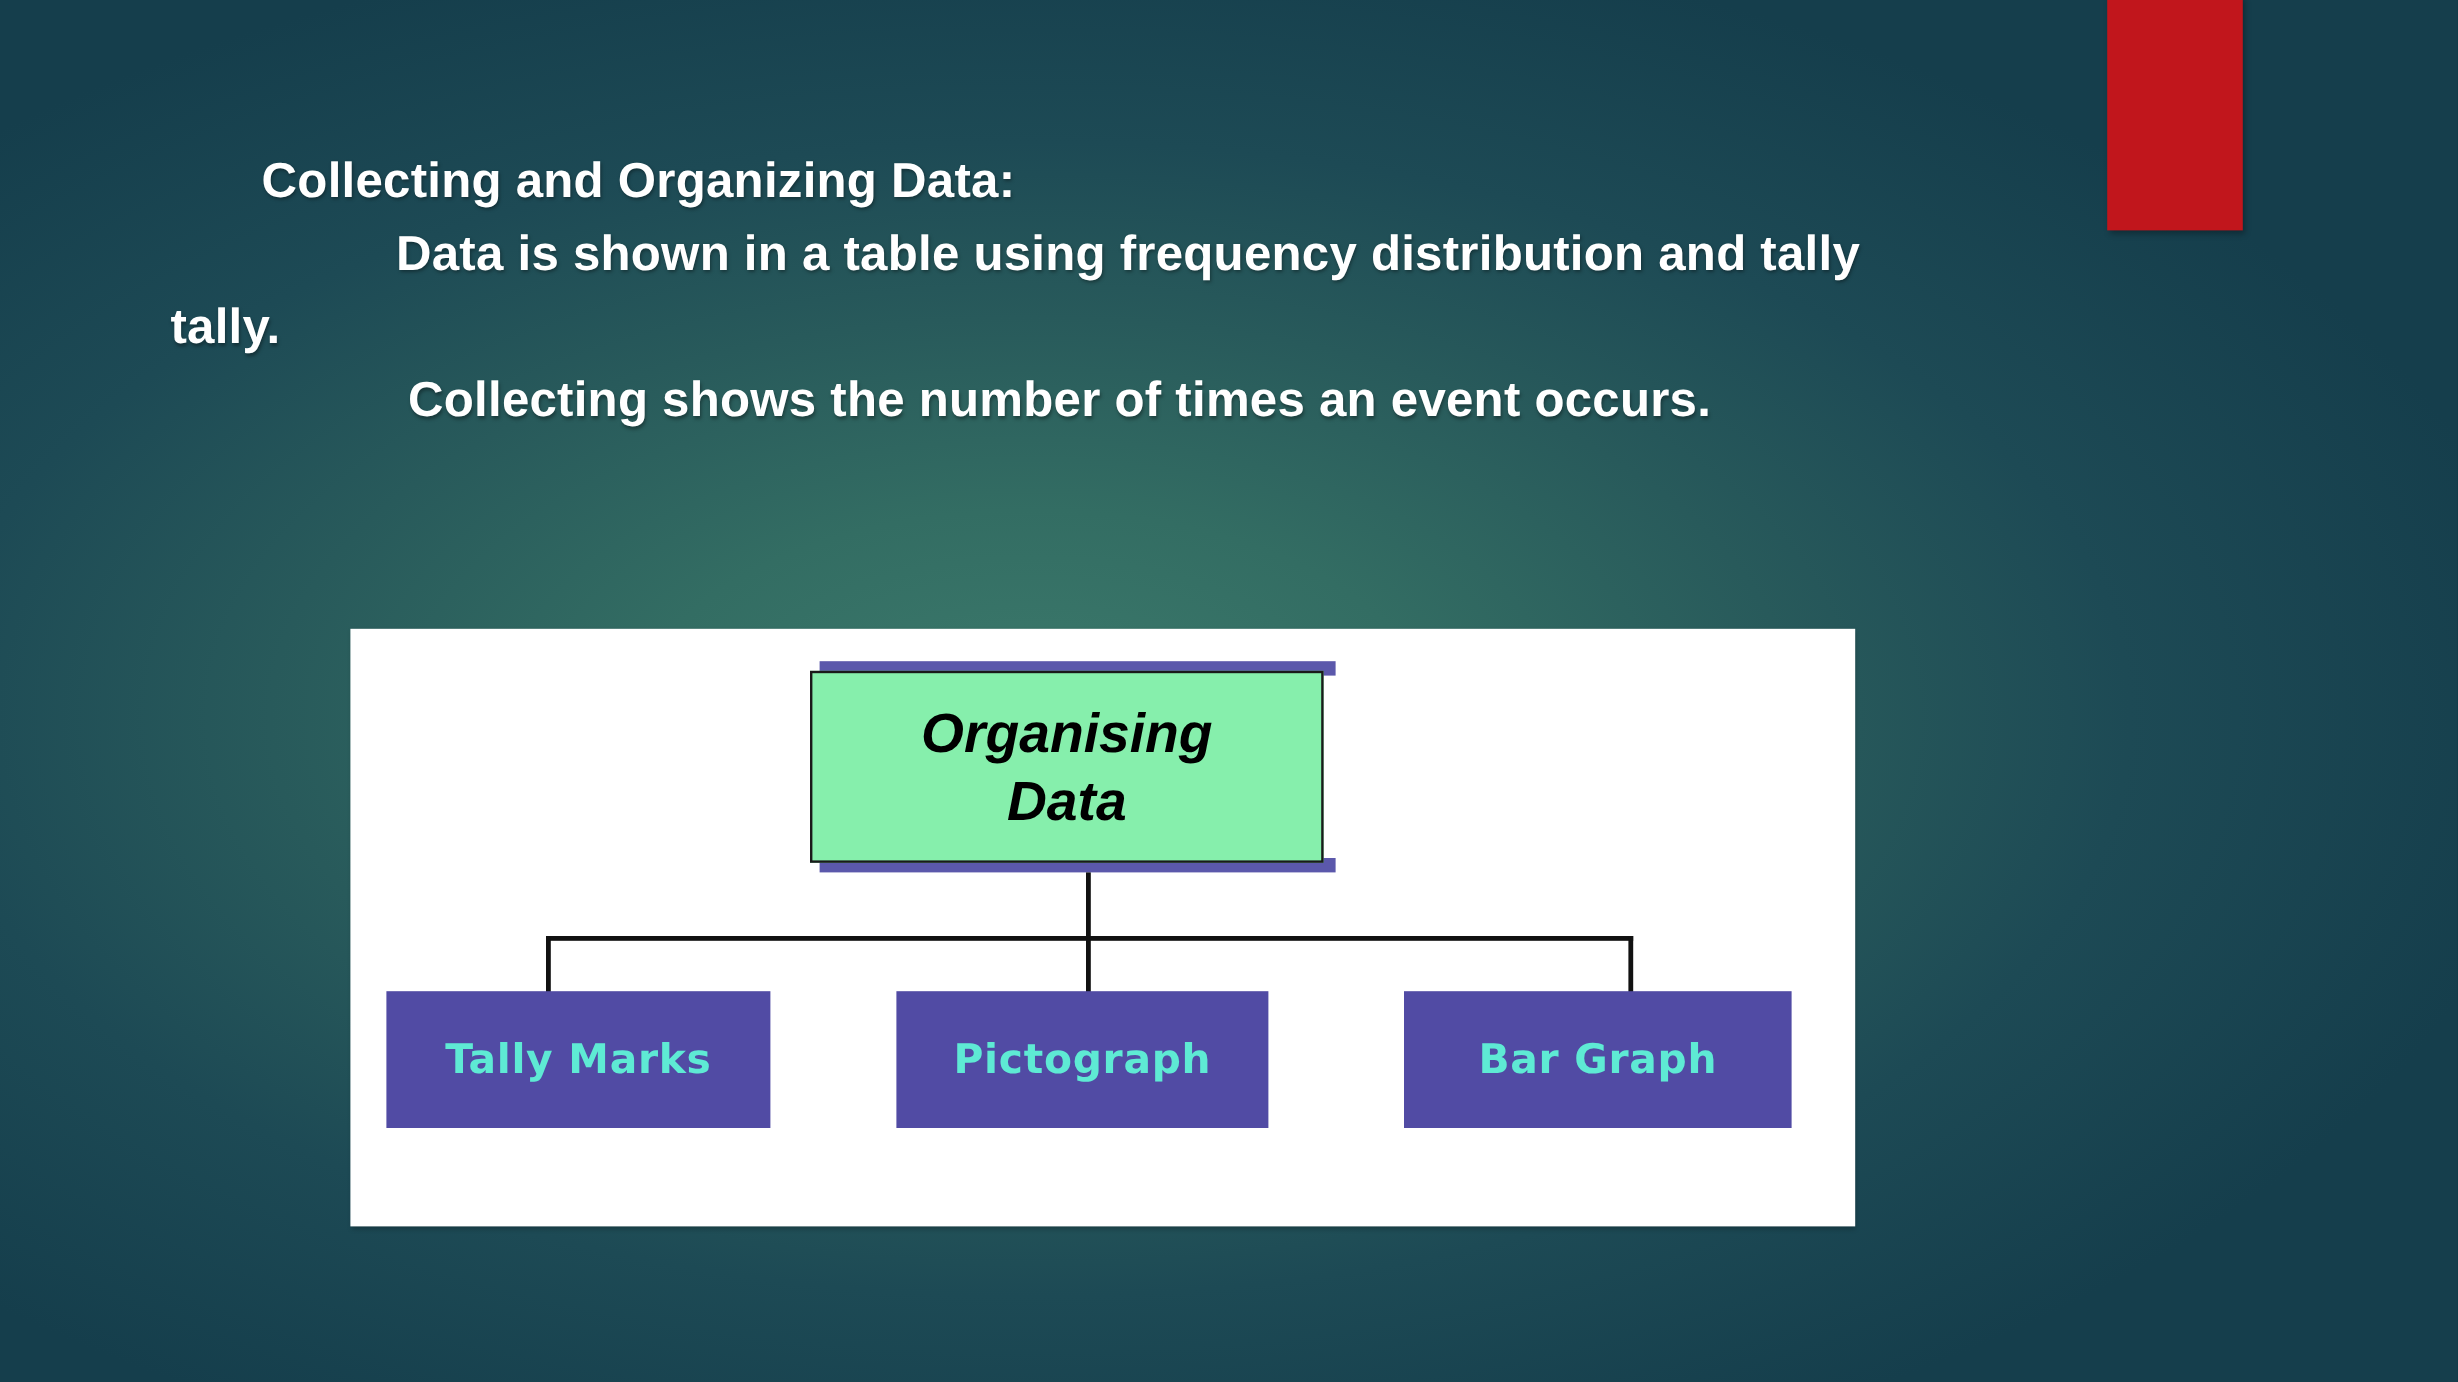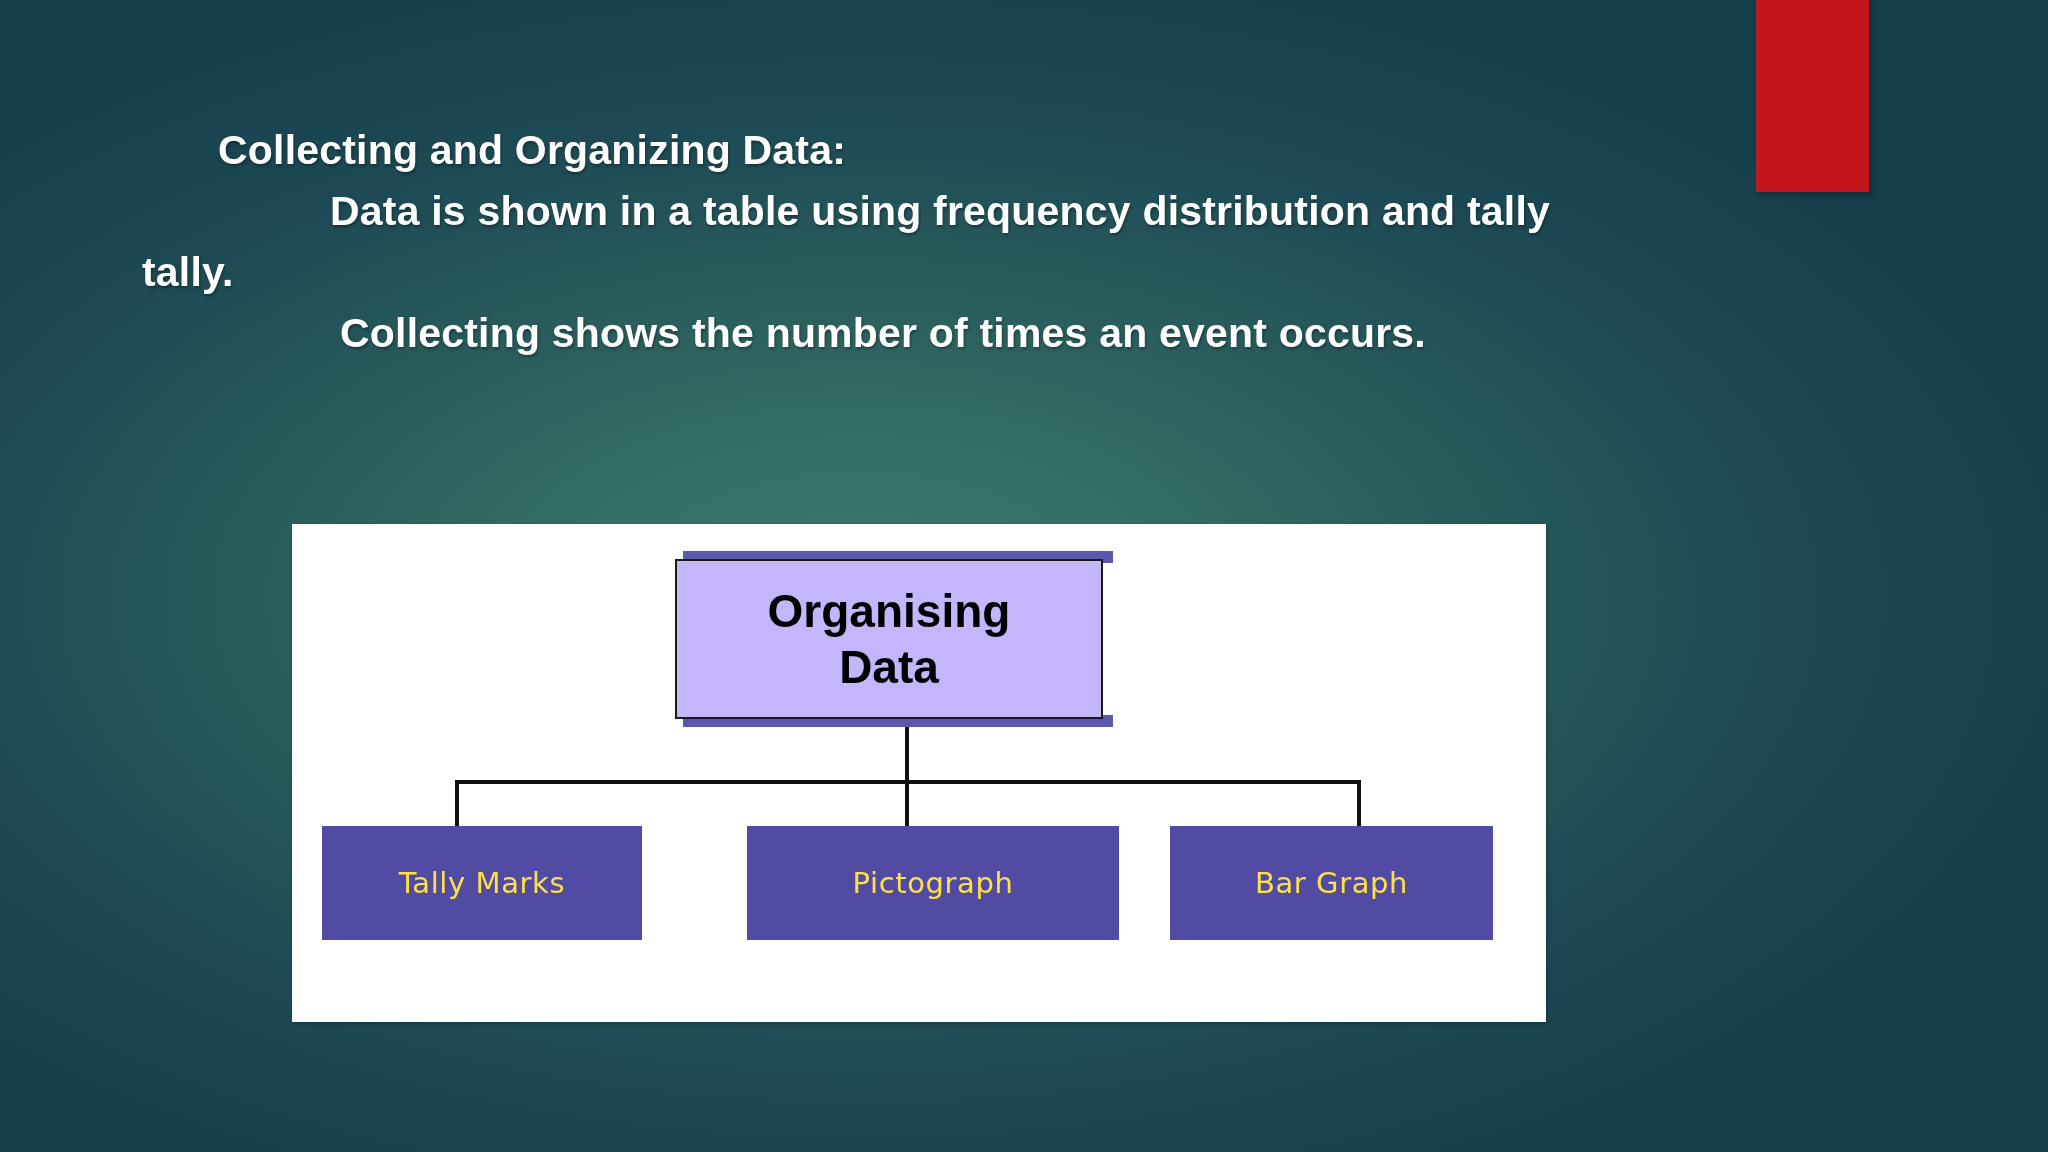--- a/index.html
+++ b/index.html
@@ -74,27 +74,28 @@
     background: #5b58ab;
   }
   .accent-bar.top { top: 0px; }
   .accent-bar.bottom { top: 164px; }
   #root-node {
     position: absolute;
     left: 0px;
     top: 8px;
     width: 428px;
     height: 160px;
-    background: #c4b5fd;
+    background: #86efac;
     border: 2px solid #1a1a1a;
     box-sizing: border-box;
     display: flex;
     align-items: center;
     justify-content: center;
     text-align: center;
+    font-style: italic;
   }
   #root-node-label {
     font-size: 46px;
     font-weight: bold;
     color: #000000;
     line-height: 56px;
     white-space: pre-line;
   }
   
   .connector {
@@ -110,28 +111,28 @@
   .leaf-node {
     position: absolute;
     top: 302px;
     height: 114px;
     background: #514ba4;
     display: flex;
     align-items: center;
     justify-content: center;
   }
   .leaf-label {
-    color: #fde047;
-    font-size: 29px;
+    color: #5eead4;
+    font-size: 34px;
     letter-spacing: 0.6px;
-    font-weight: normal;
+    font-weight: bold;
     font-family: "DejaVu Sans", sans-serif;
   }
   #leaf-0 { left: 30px;  width: 320px; }
-  #leaf-1 { left: 455px; width: 372px; }
+  #leaf-1 { left: 455px; width: 310px; }
   #leaf-2 { left: 878px; width: 323px; align-items: center; }
 </style>
 </head>
 <body>
 
 <div id="slide">
 
   <div id="red-accent"></div>
 
   <div id="text-block">

